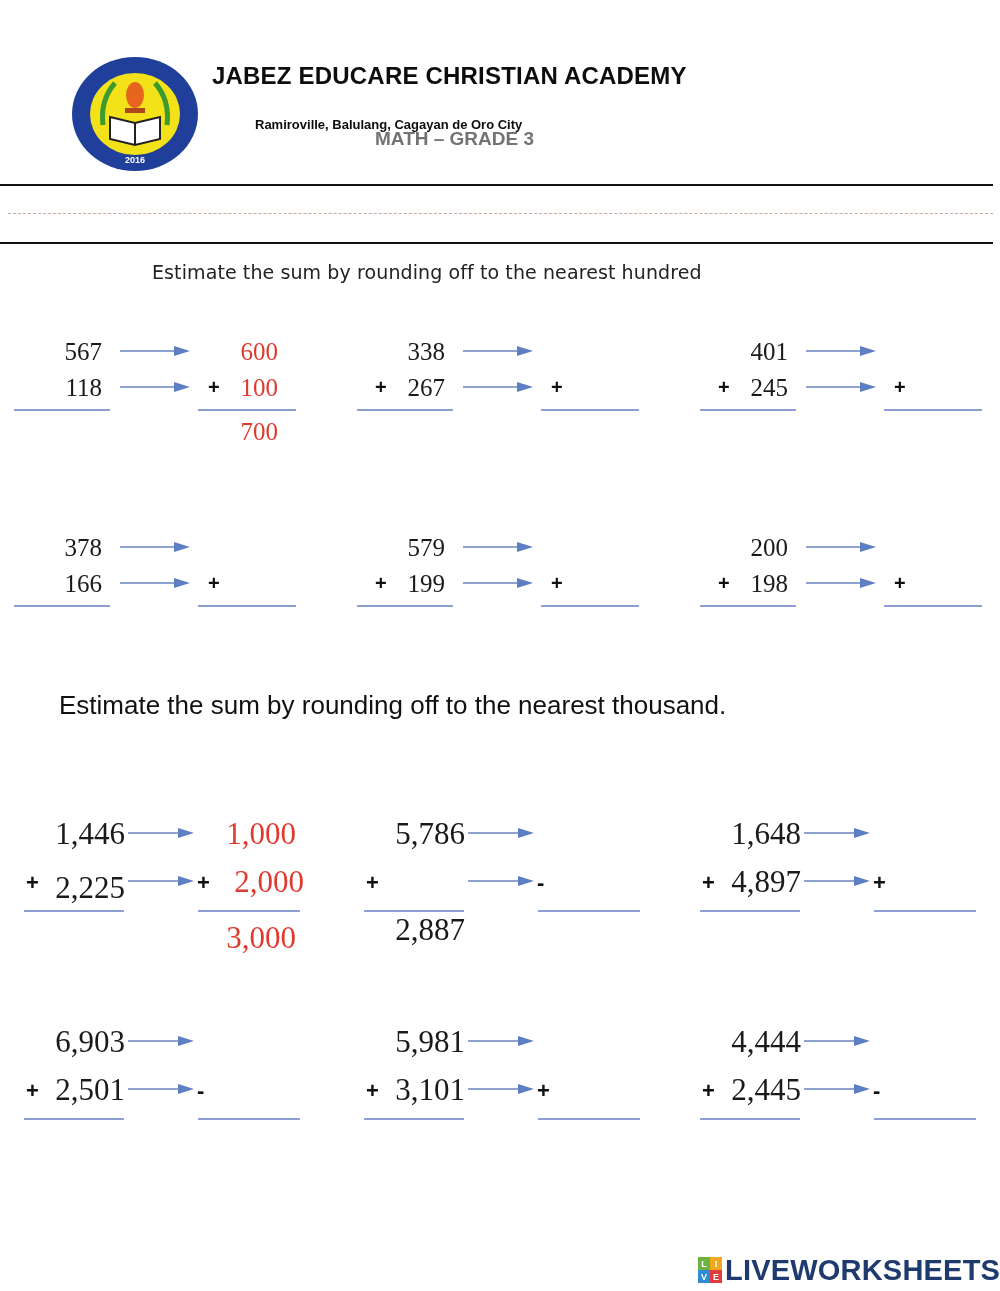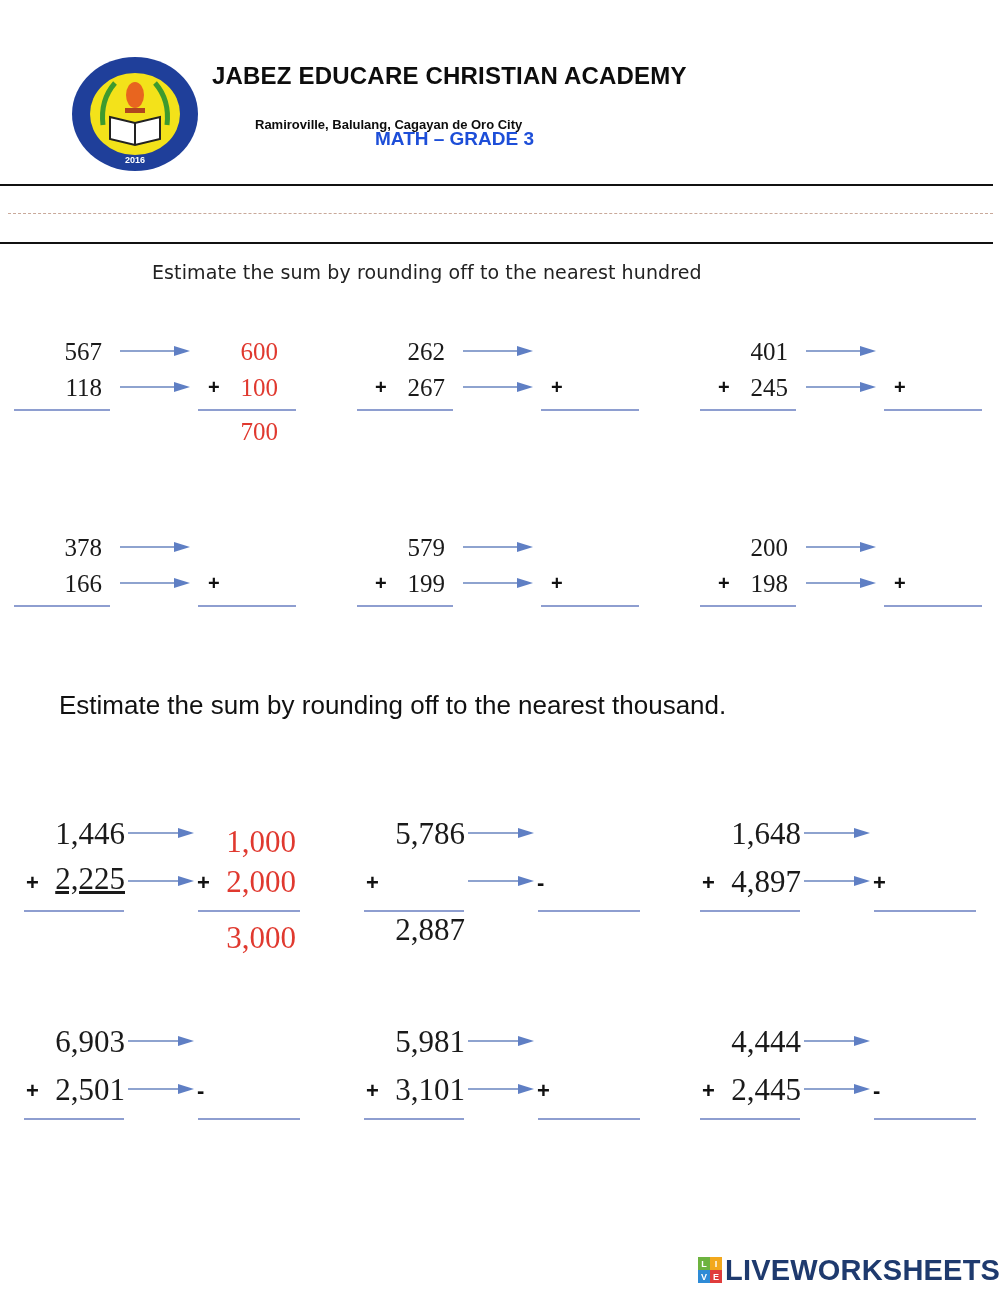--- a/index.html
+++ b/index.html
@@ -3,21 +3,21 @@
 <meta charset="utf-8">
 <style>
   html, body { margin: 0; padding: 0; background: #ffffff; }
   body { width: 1000px; height: 1291px; position: relative; overflow: hidden; font-family: "Liberation Serif", serif; color: #1a1a1a; }
   .abs { position: absolute; }
 
   
   .logo { left: 70px; top: 55px; width: 130px; height: 118px; }
   .school-name { left: 212px; top: 62px; font-family: "Liberation Sans", sans-serif; font-weight: bold; font-size: 24px; letter-spacing: 0.2px; color: #0d0d0d; white-space: nowrap; }
   .school-addr { left: 255px; top: 117px; font-family: "Liberation Sans", sans-serif; font-weight: bold; font-size: 13px; color: #0d0d0d; white-space: nowrap; }
-  .subject { left: 375px; top: 128px; font-family: "Liberation Sans", sans-serif; font-weight: bold; font-size: 19px; color: #1d4ed8; white-space: nowrap; }
+  .subject { left: 375px; top: 128px; font-family: "Liberation Sans", sans-serif; font-weight: bold; font-size: 19px; color: #737373; white-space: nowrap; }
 
   .rule-solid { left: 0; width: 993px; height: 0; border-top: 2px solid #111; }
   .rule-dashed { left: 8px; width: 985px; height: 0; border-top: 1.5px dashed #c9a99a; }
 
   .instr-1 { left: 152px; top: 261px; font-family: "DejaVu Sans", sans-serif; font-size: 19px; color: #222; white-space: nowrap; letter-spacing: 0.1px; }
   .instr-2 { left: 59px; top: 690px; font-family: "Liberation Sans", sans-serif; font-size: 26px; color: #111; white-space: nowrap; }
 
   
   .num { position: absolute; text-align: right; white-space: nowrap; color: #1a1a1a; }
   .num.red { color: #e0392f; }
@@ -74,21 +74,21 @@
         <div class="shaft" style="width: 60px;"></div>
         <div class="head" style="left: 54px;"></div>
       </div>
       <div class="num red" style="right: 42px; top: 0px; min-width: 60px; min-height: 30px;">600</div>
       <div class="sign" style="left: 208px; top: 38px; font-size: 20px;">+</div>
       <div class="num red" style="right: 42px; top: 36px; min-width: 60px; min-height: 30px;">100</div>
       <div class="uline" style="left: 198px; width: 98px; top: 71px;"></div>
       <div class="num red" style="right: 42px; top: 80px; min-width: 60px; min-height: 30px;">700</div>
     </div>
     <div style="position: absolute; left: 343px; top: 338px; width: 320px; height: 110px;">
-      <div class="num" style="right: 218px; top: 0px;">262</div>
+      <div class="num" style="right: 218px; top: 0px;">338</div>
       <div class="num" style="right: 218px; top: 36px;">267</div>
       <div class="sign" style="left: 32px; top: 38px; font-size: 20px;">+</div>
       <div class="uline" style="left: 14px; width: 96px; top: 71px;"></div>
       <div class="arrow" style="left: 120px; top: 8px; width: 70px;">
         <div class="shaft" style="width: 60px;"></div>
         <div class="head" style="left: 54px;"></div>
       </div>
       <div class="arrow" style="left: 120px; top: 44px; width: 70px;">
         <div class="shaft" style="width: 60px;"></div>
         <div class="head" style="left: 54px;"></div>
@@ -174,34 +174,34 @@
       <div class="uline" style="left: 198px; width: 98px; top: 71px;"></div>
       <div class="num red" style="right: 42px; top: 80px; min-width: 60px; min-height: 30px;"></div>
     </div>
   </div>
 
 <div class="abs instr-2">Estimate the sum by rounding off to the nearest thousand.</div>
 
 <div id="sec2" class="big">
     <div style="position: absolute; left: 0px; top: 816px; width: 320px; height: 140px;">
       <div class="num" style="right: 195px; top: 0px;">1,446</div>
-      <div class="num" style="right: 195px; top: 45px; text-decoration: underline;">2,225</div>
-      <div class="sign" style="left: 26px; top: 54px; font-size: 22px;">+</div>
-      <div class="uline" style="left: 24px; width: 100px; top: 94px;"></div>
-      <div class="arrow" style="left: 128px; top: 12px; width: 66px;">
-        <div class="shaft" style="width: 56px;"></div>
-        <div class="head" style="left: 50px;"></div>
-      </div>
-      <div class="arrow" style="left: 128px; top: 60px; width: 66px;">
-        <div class="shaft" style="width: 56px;"></div>
-        <div class="head" style="left: 50px;"></div>
-      </div>
-      <div class="num red" style="right: 24px; top: 8px; min-width: 60px; min-height: 30px;">1,000</div>
+      <div class="num" style="right: 195px; top: 54px;">2,225</div>
+      <div class="sign" style="left: 26px; top: 54px; font-size: 22px;">+</div>
+      <div class="uline" style="left: 24px; width: 100px; top: 94px;"></div>
+      <div class="arrow" style="left: 128px; top: 12px; width: 66px;">
+        <div class="shaft" style="width: 56px;"></div>
+        <div class="head" style="left: 50px;"></div>
+      </div>
+      <div class="arrow" style="left: 128px; top: 60px; width: 66px;">
+        <div class="shaft" style="width: 56px;"></div>
+        <div class="head" style="left: 50px;"></div>
+      </div>
+      <div class="num red" style="right: 24px; top: 0px; min-width: 60px; min-height: 30px;">1,000</div>
       <div class="sign" style="left: 197px; top: 54px; font-size: 22px;">+</div>
-      <div class="num red" style="right: 24px; top: 48px; min-width: 60px; min-height: 30px;">2,000</div>
+      <div class="num red" style="right: 16px; top: 48px; min-width: 60px; min-height: 30px;">2,000</div>
       <div class="uline" style="left: 198px; width: 102px; top: 94px;"></div>
       <div class="num red" style="right: 24px; top: 104px; min-width: 60px; min-height: 30px;">3,000</div>
     </div>
     <div style="position: absolute; left: 340px; top: 816px; width: 320px; height: 140px;">
       <div class="num" style="right: 195px; top: 0px;">5,786</div>
       <div class="num" style="right: 195px; top: 48px; margin-top: 48px;">2,887</div>
       <div class="sign" style="left: 26px; top: 54px; font-size: 22px;">+</div>
       <div class="uline" style="left: 24px; width: 100px; top: 94px;"></div>
       <div class="arrow" style="left: 128px; top: 12px; width: 66px;">
         <div class="shaft" style="width: 56px;"></div>

